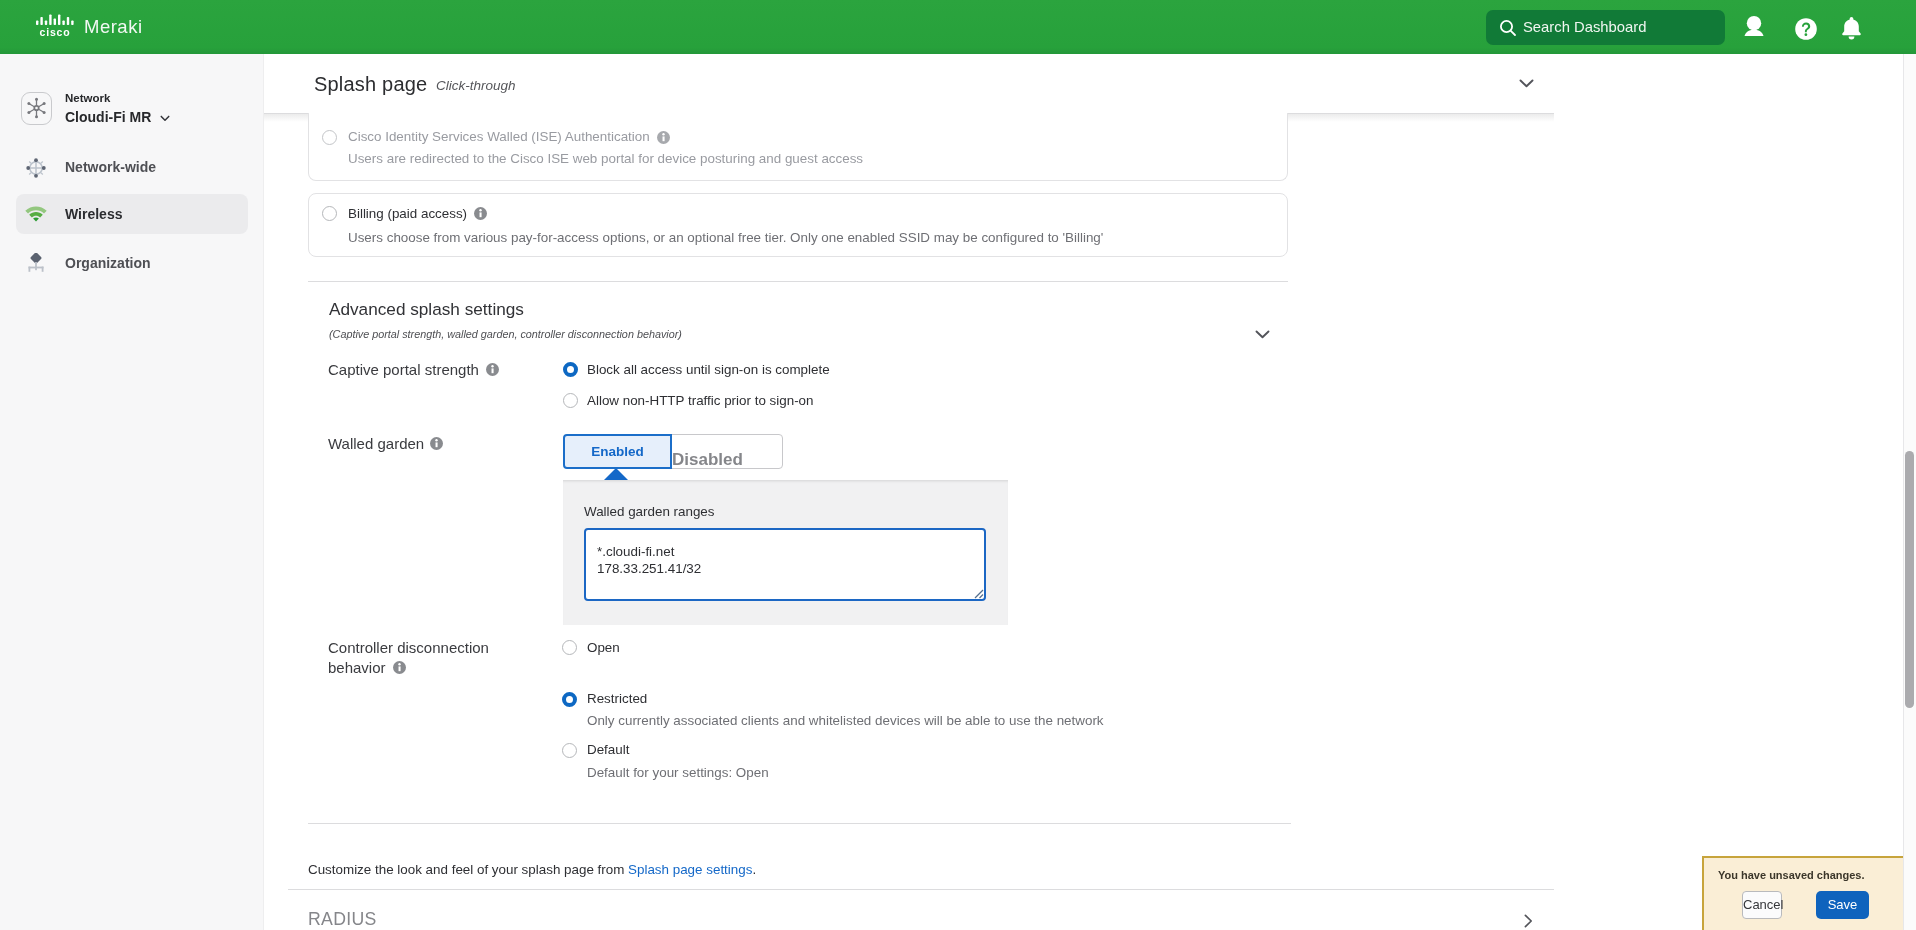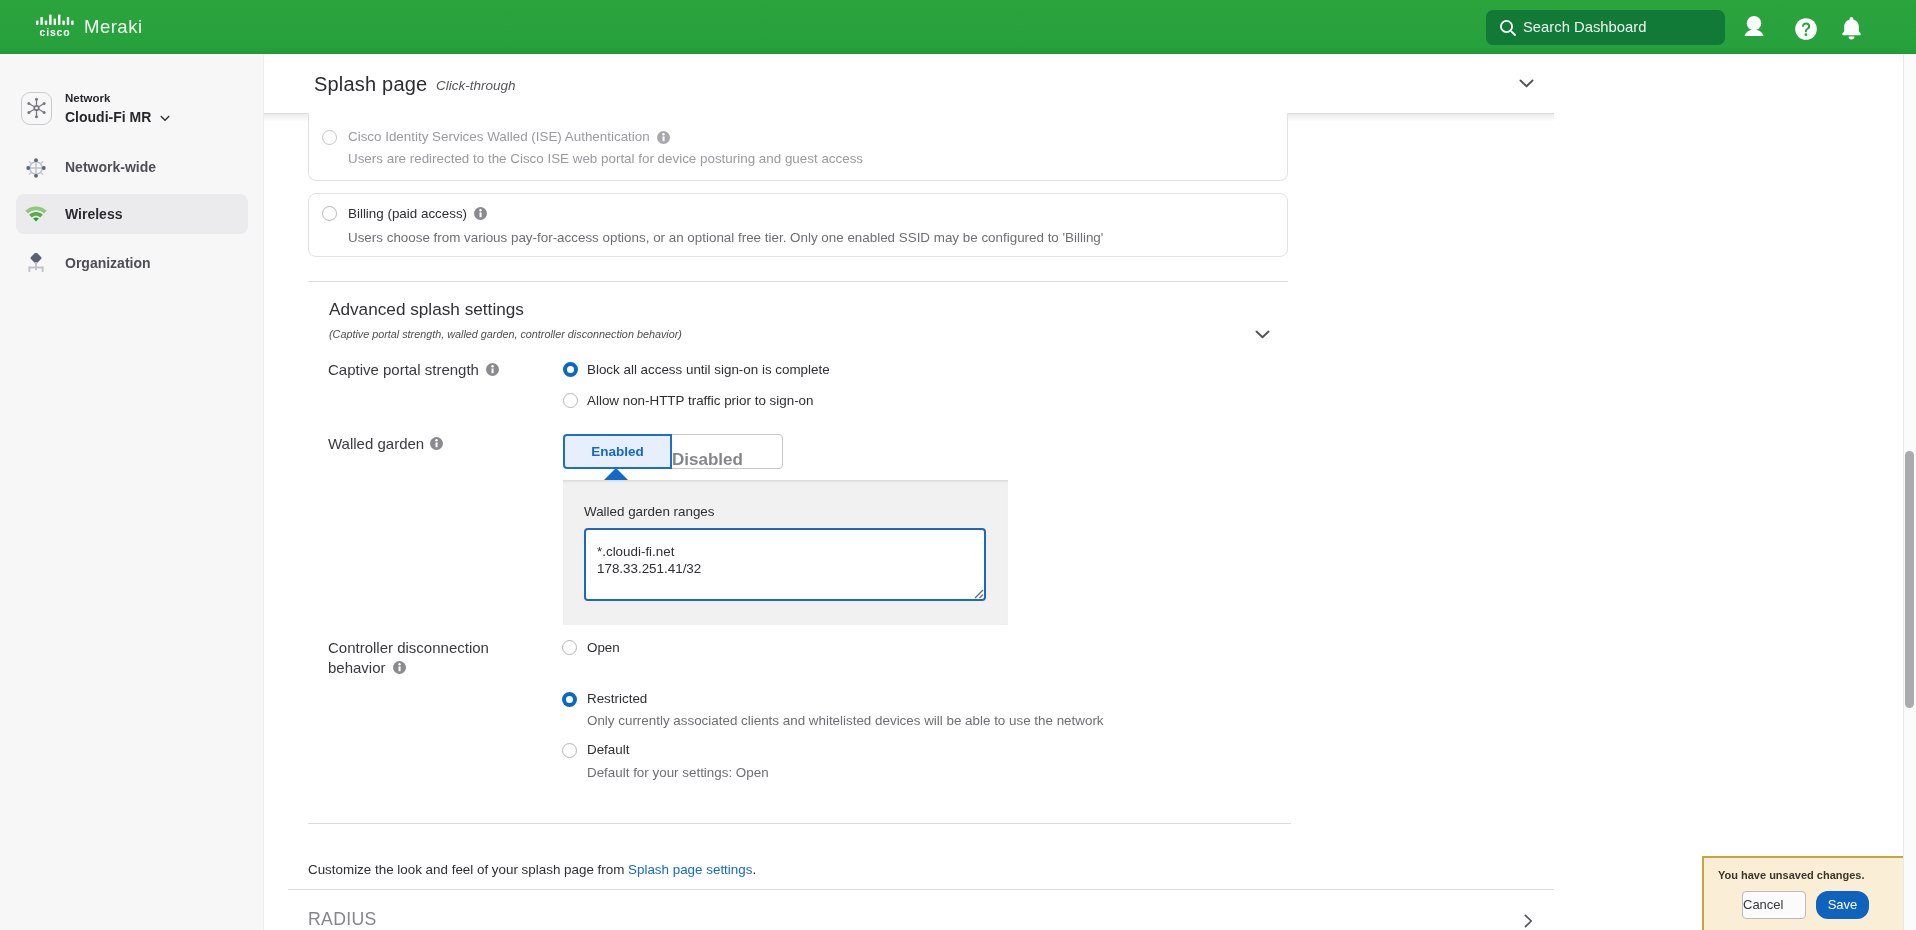--- a/index.html
+++ b/index.html
@@ -60,22 +60,22 @@
 
 
 #sep2 { left:308px; top:823px; width:983px; height:1px; background:#dcdcde; }
 #sep3 { left:288px; top:889px; width:1266px; height:1px; background:#dcdcde; }
 #radius { left:308px; top:907px; font-size:17.7px; color:#85868a; line-height:24px; letter-spacing:0.3px; }
 .link { color:#1468c8; }
 
 
 #unsaved { left:1702px; top:856px; width:201px; height:80px; background:#faeed6; border:2px solid #c7a43c; border-right:none; }
 #unsaved-t { left:14px; top:9px; font-size:11px; font-weight:700; color:#3b362a; line-height:16px; }
-#btn-cancel { left:38px; top:33px; width:64px; height:28px; background:#fbfbfc; border:1px solid #b9babd; border-radius:4px; font-size:13px; color:#35363a; text-align:left; line-height:26px; }
-#btn-save { left:112px; top:33px; width:53px; height:28px; background:#0f63bd; border-radius:12px; font-size:13px; color:#fff; text-align:center; line-height:28px; }
+#btn-cancel { left:38px; top:33px; width:40px; height:28px; background:#fbfbfc; border:1px solid #b9babd; border-radius:4px; font-size:13px; color:#35363a; text-align:right; line-height:26px; }
+#btn-save { left:112px; top:33px; width:53px; height:28px; background:#0f63bd; border-radius:5px; font-size:13px; color:#fff; text-align:center; line-height:28px; }
 
 
 #sbtrack { left:1903px; top:54px; width:13px; height:876px; background:#fbfbfb; border-left:1px solid #e7e7e9; }
 #sbthumb { left:1905px; top:451px; width:9px; height:257px; background:#ababae; border-radius:5px; }
 </style>
 </head>
 <body>
 <div id="page">
 
   <div class="abs" id="sidebar">

